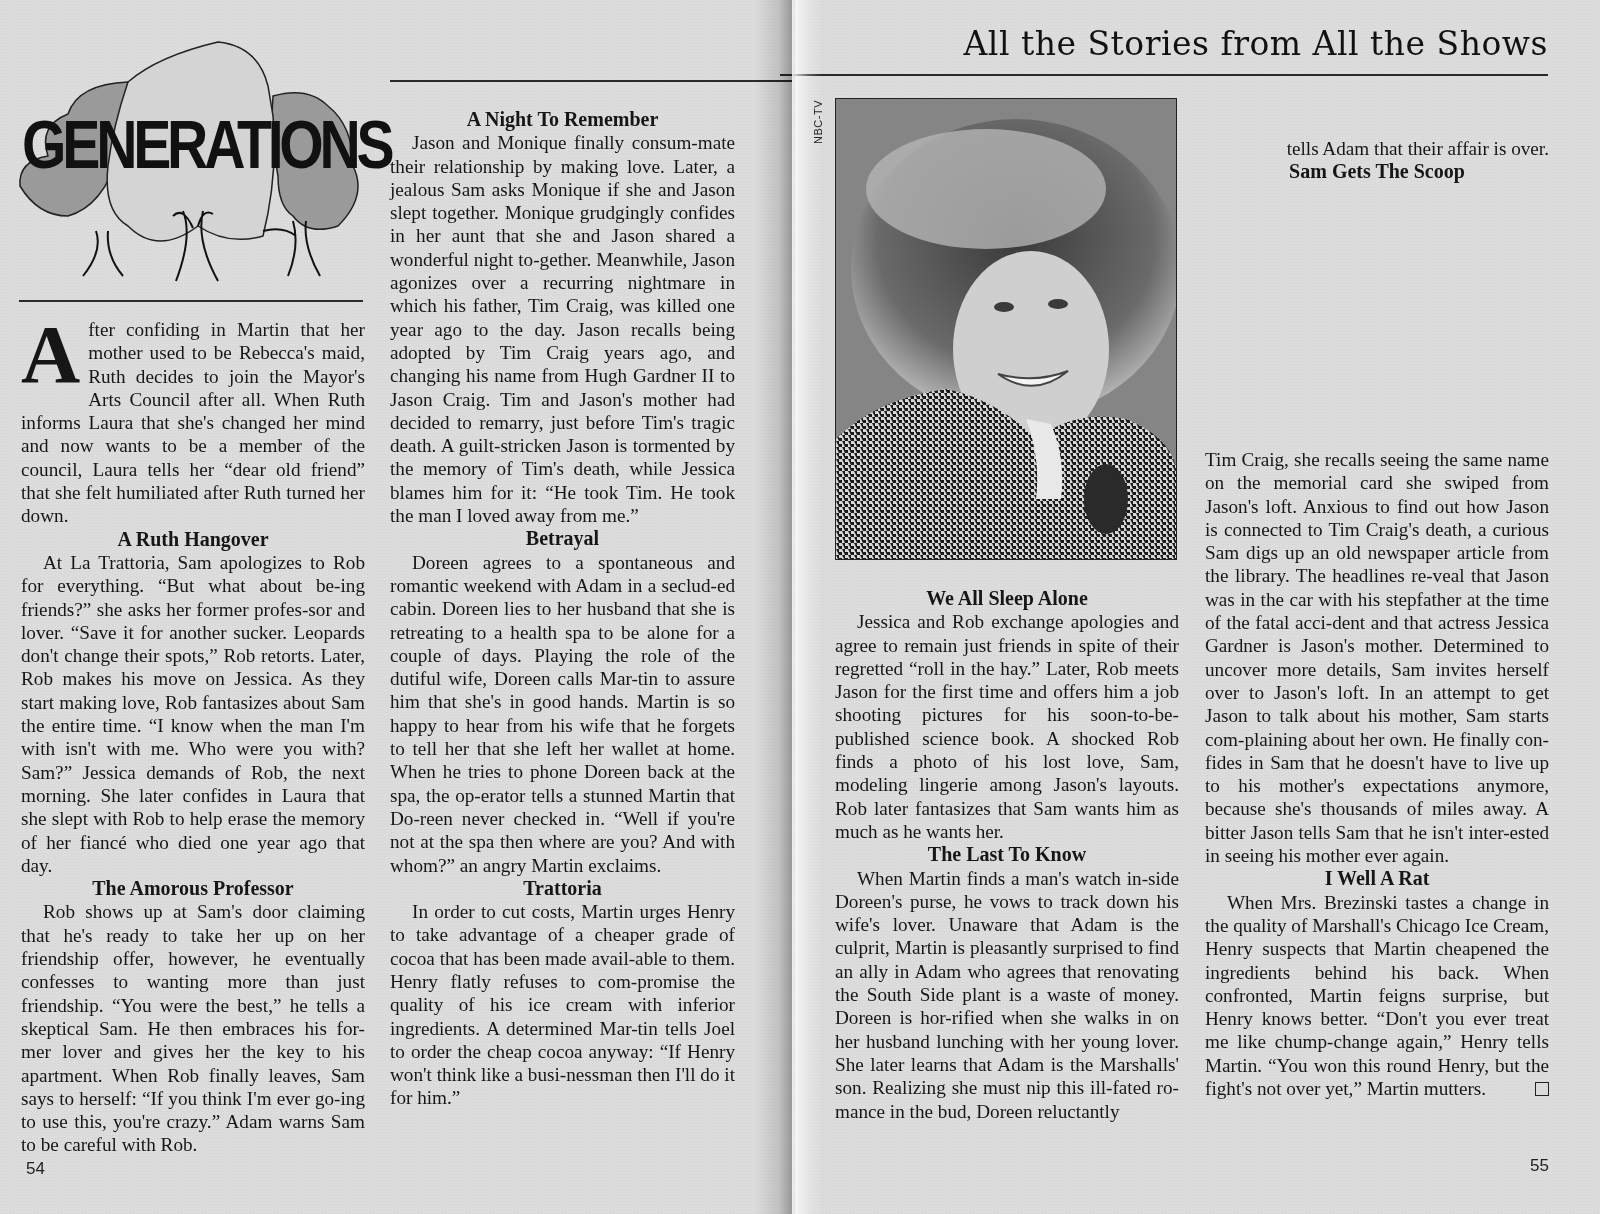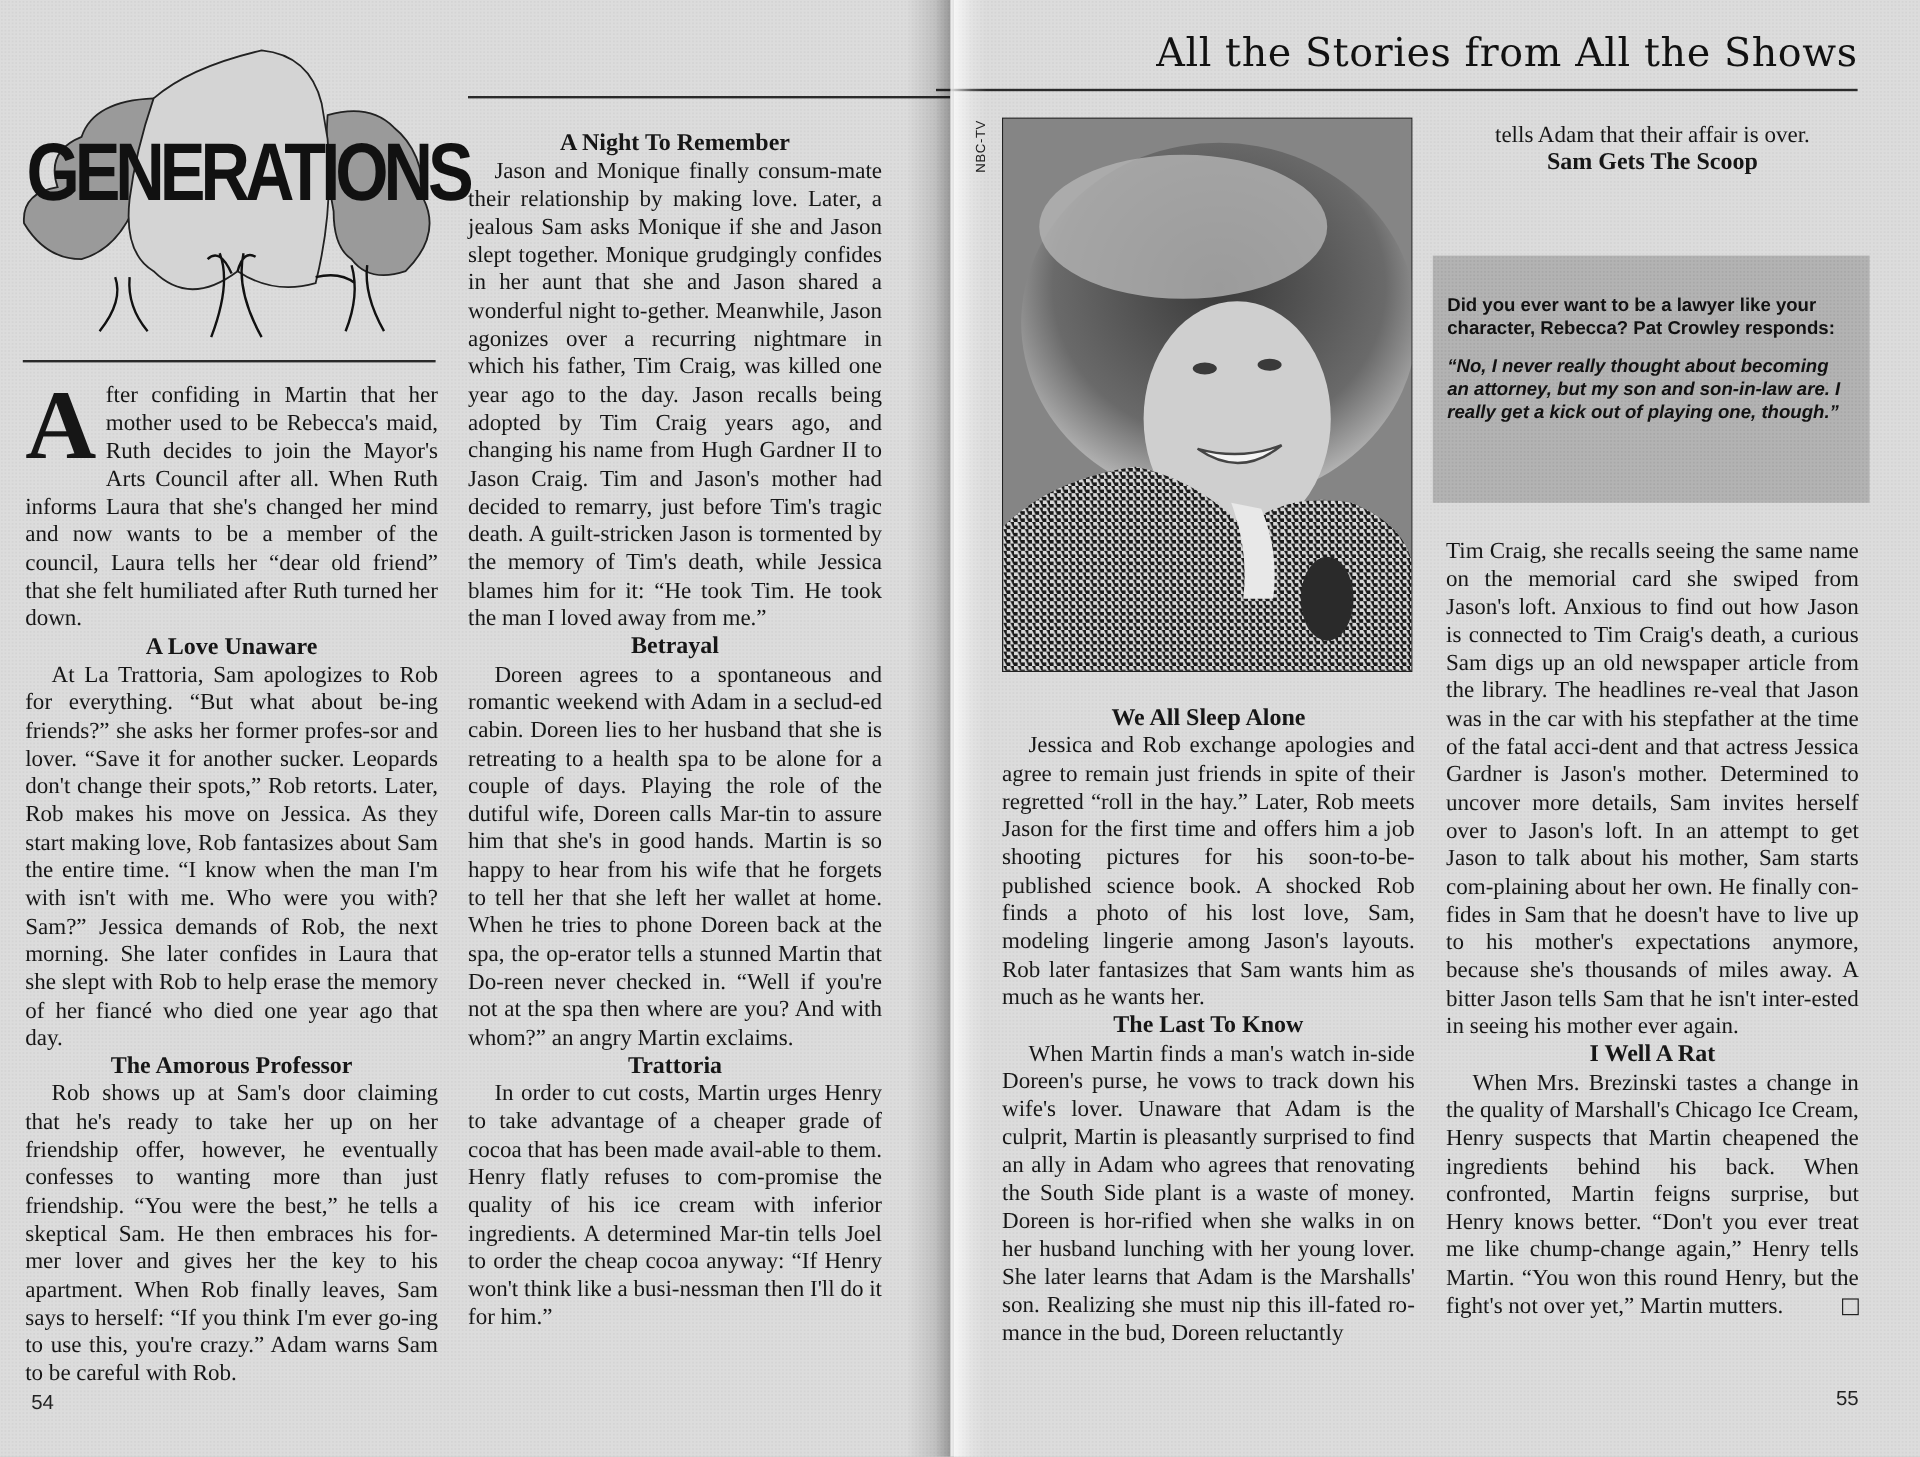--- a/index.html
+++ b/index.html
@@ -72,21 +72,21 @@
       <div class="logo-word">GENERATIONS</div>
     </div>
 
     <div class="rule" style="left:19px; top:300px; width:344px; height:1.5px;"></div>
     <div class="rule" style="left:390px; top:80px; width:402px; height:1.5px;"></div>
 
     <div class="column" style="left:21px; top:318px; width:344px;">
       <p class="no-indent">
         <span class="dropcap">A</span><span>fter confiding in Martin that her mother used to be Rebecca's maid, Ruth decides to join the Mayor's Arts Council after all. When Ruth informs Laura that she's changed her mind and now wants to be a member of the council, Laura tells her “dear old friend” that she felt humiliated after Ruth turned her down.</span>
       </p>
-      <div class="subhead">A Love Unaware</div>
+      <div class="subhead">A Ruth Hangover</div>
       <p>At La Trattoria, Sam apologizes to Rob for everything. “But what about be-ing friends?” she asks her former profes-sor and lover. “Save it for another sucker. Leopards don't change their spots,” Rob retorts. Later, Rob makes his move on Jessica. As they start making love, Rob fantasizes about Sam the entire time. “I know when the man I'm with isn't with me. Who were you with? Sam?” Jessica demands of Rob, the next morning. She later confides in Laura that she slept with Rob to help erase the memory of her fiancé who died one year ago that day.</p>
       <div class="subhead">The Amorous Professor</div>
       <p>Rob shows up at Sam's door claiming that he's ready to take her up on her friendship offer, however, he eventually confesses to wanting more than just friendship. “You were the best,” he tells a skeptical Sam. He then embraces his for-mer lover and gives her the key to his apartment. When Rob finally leaves, Sam says to herself: “If you think I'm ever go-ing to use this, you're crazy.” Adam warns Sam to be careful with Rob.</p>
     </div>
 
     <div class="column" style="left:390px; top:108px; width:345px;">
       <div class="subhead">A Night To Remember</div>
       <p>Jason and Monique finally consum-mate their relationship by making love. Later, a jealous Sam asks Monique if she and Jason slept together. Monique grudgingly confides in her aunt that she and Jason shared a wonderful night to-gether. Meanwhile, Jason agonizes over a recurring nightmare in which his father, Tim Craig, was killed one year ago to the day. Jason recalls being adopted by Tim Craig years ago, and changing his name from Hugh Gardner II to Jason Craig. Tim and Jason's mother had decided to remarry, just before Tim's tragic death. A guilt-stricken Jason is tormented by the memory of Tim's death, while Jessica blames him for it: “He took Tim. He took the man I loved away from me.”</p>
       <div class="subhead">Betrayal</div>
       <p>Doreen agrees to a spontaneous and romantic weekend with Adam in a seclud-ed cabin. Doreen lies to her husband that she is retreating to a health spa to be alone for a couple of days. Playing the role of the dutiful wife, Doreen calls Mar-tin to assure him that she's in good hands. Martin is so happy to hear from his wife that he forgets to tell her that she left her wallet at home. When he tries to phone Doreen back at the spa, the op-erator tells a stunned Martin that Do-reen never checked in. “Well if you're not at the spa then where are you? And with whom?” an angry Martin exclaims.</p>
@@ -137,28 +137,24 @@
   </div>
 
   <div class="column" style="left:835px; top:587px; width:344px;">
     <div class="subhead">We All Sleep Alone</div>
     <p>Jessica and Rob exchange apologies and agree to remain just friends in spite of their regretted “roll in the hay.” Later, Rob meets Jason for the first time and offers him a job shooting pictures for his soon-to-be-published science book. A shocked Rob finds a photo of his lost love, Sam, modeling lingerie among Jason's layouts. Rob later fantasizes that Sam wants him as much as he wants her.</p>
     <div class="subhead">The Last To Know</div>
     <p>When Martin finds a man's watch in-side Doreen's purse, he vows to track down his wife's lover. Unaware that Adam is the culprit, Martin is pleasantly surprised to find an ally in Adam who agrees that renovating the South Side plant is a waste of money. Doreen is hor-rified when she walks in on her husband lunching with her young lover. She later learns that Adam is the Marshalls' son. Realizing she must nip this ill-fated ro-mance in the bud, Doreen reluctantly</p>
   </div>
 
   <div class="column" style="left:1205px; top:101px; width:344px;">
-    <p class="no-indent" style="text-align:center;">tells Adam that their affair is over.</p>
+    <p class="no-indent" style="text-align:right;margin-top:36px;">tells Adam that their affair is over.</p>
     <div class="subhead">Sam Gets The Scoop</div>
   </div>
 
-  <div class="sidebar-box">
-    <div class="sidebar-q">Did you ever want to be a lawyer like your character, Rebecca? Pat Crowley responds:</div>
-    <div class="sidebar-a">“No, I never really thought about becoming an attorney, but my son and son-in-law are. I really get a kick out of playing one, though.”</div>
-  </div>
 
   <div class="column" style="left:1205px; top:448px; width:344px;">
     <p class="no-indent">Tim Craig, she recalls seeing the same name on the memorial card she swiped from Jason's loft. Anxious to find out how Jason is connected to Tim Craig's death, a curious Sam digs up an old newspaper article from the library. The headlines re-veal that Jason was in the car with his stepfather at the time of the fatal acci-dent and that actress Jessica Gardner is Jason's mother. Determined to uncover more details, Sam invites herself over to Jason's loft. In an attempt to get Jason to talk about his mother, Sam starts com-plaining about her own. He finally con-fides in Sam that he doesn't have to live up to his mother's expectations anymore, because she's thousands of miles away. A bitter Jason tells Sam that he isn't inter-ested in seeing his mother ever again.</p>
     <div class="subhead">I Well A Rat</div>
     <p><span>When Mrs. Brezinski tastes a change in the quality of Marshall's Chicago Ice Cream, Henry suspects that Martin cheapened the ingredients behind his back. When confronted, Martin feigns surprise, but Henry knows better. “Don't you ever treat me like chump-change again,” Henry tells Martin. “You won this round Henry, but the fight's not over yet,” Martin mutters.</span><span class="end-mark"></span></p>
   </div>
 
 </div>
 
 </body></html>

